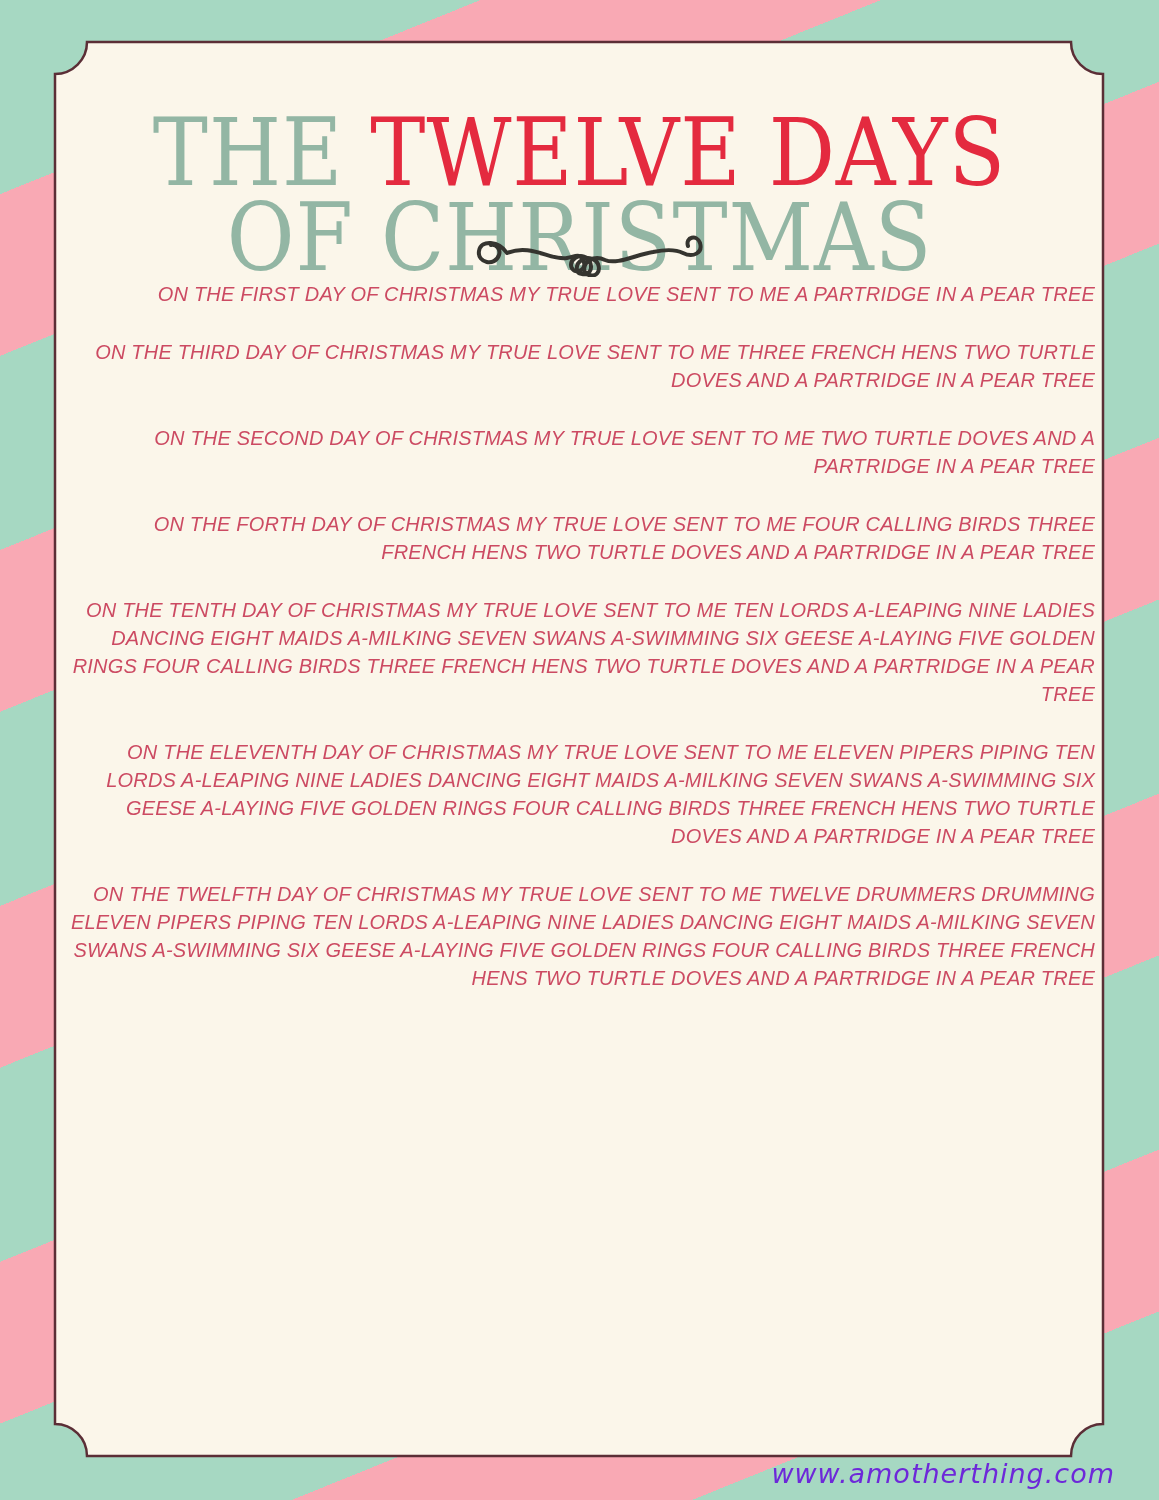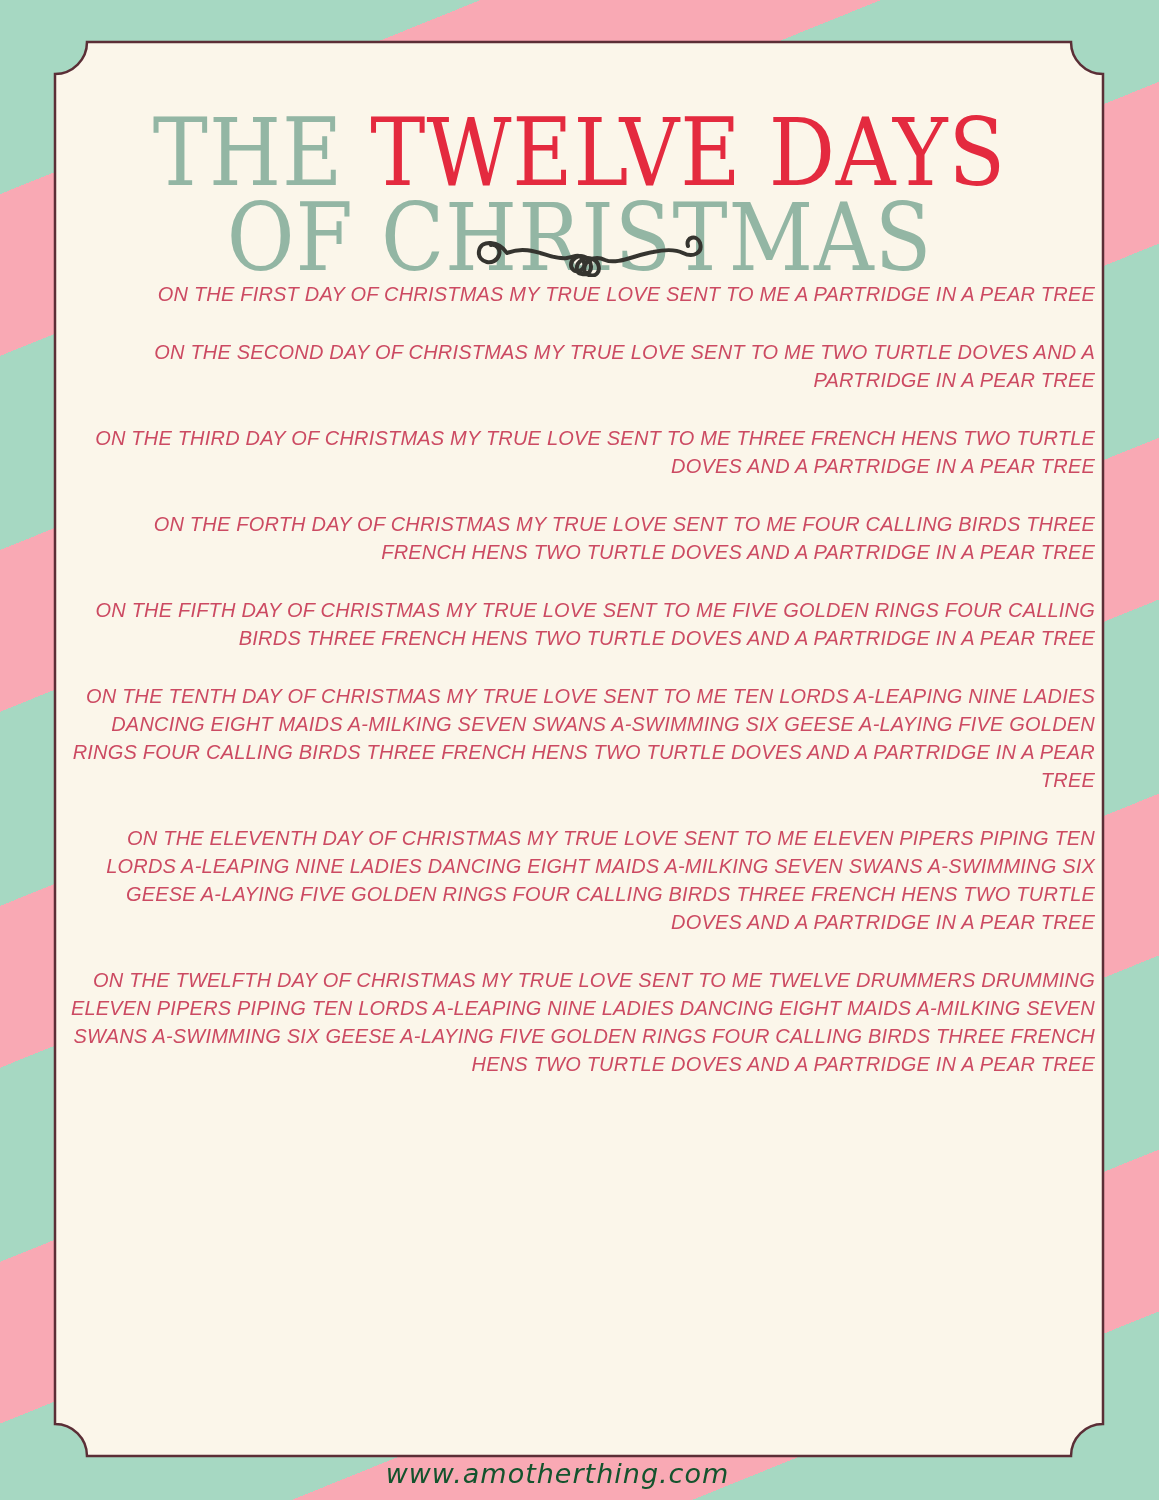--- a/index.html
+++ b/index.html
@@ -29,23 +29,23 @@
   .verses{
     position:absolute;top:280px;left:64px;width:1031px;
     text-align:center;color:#cc4a62;
     font-family:"Liberation Sans",sans-serif;font-style:italic;
     font-size:20px;line-height:28px;letter-spacing:0.2px;
   }
   .verse{margin:0 0 30px 0;text-align:right;}
   .verse:last-child{margin-bottom:0;}
 
   .watermark{
-    position:absolute;top:1458px;left:0;right:44px;text-align:center;
+    position:absolute;top:1458px;left:0;right:44px;text-align:right;
     font-family:"DejaVu Sans",sans-serif;font-style:italic;
-    font-size:27px;letter-spacing:1px;color:#14532d;
+    font-size:27px;letter-spacing:1px;color:#6d28d9;
   }
 </style>
 </head>
 <body>
 
 <svg class="card-svg" viewBox="0 0 1159 1500" aria-hidden="true">
   <path d="M 87 42 H 1071 A 32 32 0 0 0 1103 74 V 1424 A 32 32 0 0 0 1071 1456 H 87 A 32 32 0 0 0 55 1424 V 74 A 32 32 0 0 0 87 42 Z" fill="#fbf6ea" stroke="#5b2e36" stroke-width="2.5"></path>
 </svg>
 
 <div class="content">
@@ -75,24 +75,23 @@
                C 162 40 180 30 198 27
                C 212 24 222 25 228 28
                C 238 33 248 28 245 18
                C 242 9 230 12 233 21" fill="none" stroke="#35342f" stroke-width="4" stroke-linecap="round"></path>
     </svg>
   </div>
 
   <section class="verses">
 
   <p class="verse">ON THE FIRST DAY OF CHRISTMAS MY TRUE LOVE SENT TO ME A PARTRIDGE IN A PEAR TREE</p>
+      <p class="verse">ON THE THIRD DAY OF CHRISTMAS MY TRUE LOVE SENT TO ME THREE FRENCH HENS TWO TURTLE DOVES AND A PARTRIDGE IN A PEAR TREE</p>
       <p class="verse">ON THE SECOND DAY OF CHRISTMAS MY TRUE LOVE SENT TO ME TWO TURTLE DOVES AND A PARTRIDGE IN A PEAR TREE</p>
-      <p class="verse">ON THE THIRD DAY OF CHRISTMAS MY TRUE LOVE SENT TO ME THREE FRENCH HENS TWO TURTLE DOVES AND A PARTRIDGE IN A PEAR TREE</p>
       <p class="verse">ON THE FORTH DAY OF CHRISTMAS MY TRUE LOVE SENT TO ME FOUR CALLING BIRDS THREE FRENCH HENS TWO TURTLE DOVES AND A PARTRIDGE IN A PEAR TREE</p>
-      <p class="verse">ON THE FIFTH DAY OF CHRISTMAS MY TRUE LOVE SENT TO ME FIVE GOLDEN RINGS FOUR CALLING BIRDS THREE FRENCH HENS TWO TURTLE DOVES AND A PARTRIDGE IN A PEAR TREE</p>
       <p class="verse">ON THE TENTH DAY OF CHRISTMAS MY TRUE LOVE SENT TO ME TEN LORDS A-LEAPING NINE LADIES DANCING EIGHT MAIDS A-MILKING SEVEN SWANS A-SWIMMING SIX GEESE A-LAYING FIVE GOLDEN RINGS FOUR CALLING BIRDS THREE FRENCH HENS TWO TURTLE DOVES AND A PARTRIDGE IN A PEAR TREE</p>
       <p class="verse">ON THE ELEVENTH DAY OF CHRISTMAS MY TRUE LOVE SENT TO ME ELEVEN PIPERS PIPING TEN LORDS A-LEAPING NINE LADIES DANCING EIGHT MAIDS A-MILKING SEVEN SWANS A-SWIMMING SIX GEESE A-LAYING FIVE GOLDEN RINGS FOUR CALLING BIRDS THREE FRENCH HENS TWO TURTLE DOVES AND A PARTRIDGE IN A PEAR TREE</p>
       <p class="verse">ON THE TWELFTH DAY OF CHRISTMAS MY TRUE LOVE SENT TO ME TWELVE DRUMMERS DRUMMING ELEVEN PIPERS PIPING TEN LORDS A-LEAPING NINE LADIES DANCING EIGHT MAIDS A-MILKING SEVEN SWANS A-SWIMMING SIX GEESE A-LAYING FIVE GOLDEN RINGS FOUR CALLING BIRDS THREE FRENCH HENS TWO TURTLE DOVES AND A PARTRIDGE IN A PEAR TREE</p>
     </section>
 
   <div class="watermark">www.amotherthing.com</div>
 
 </div>
 
 </body></html>

